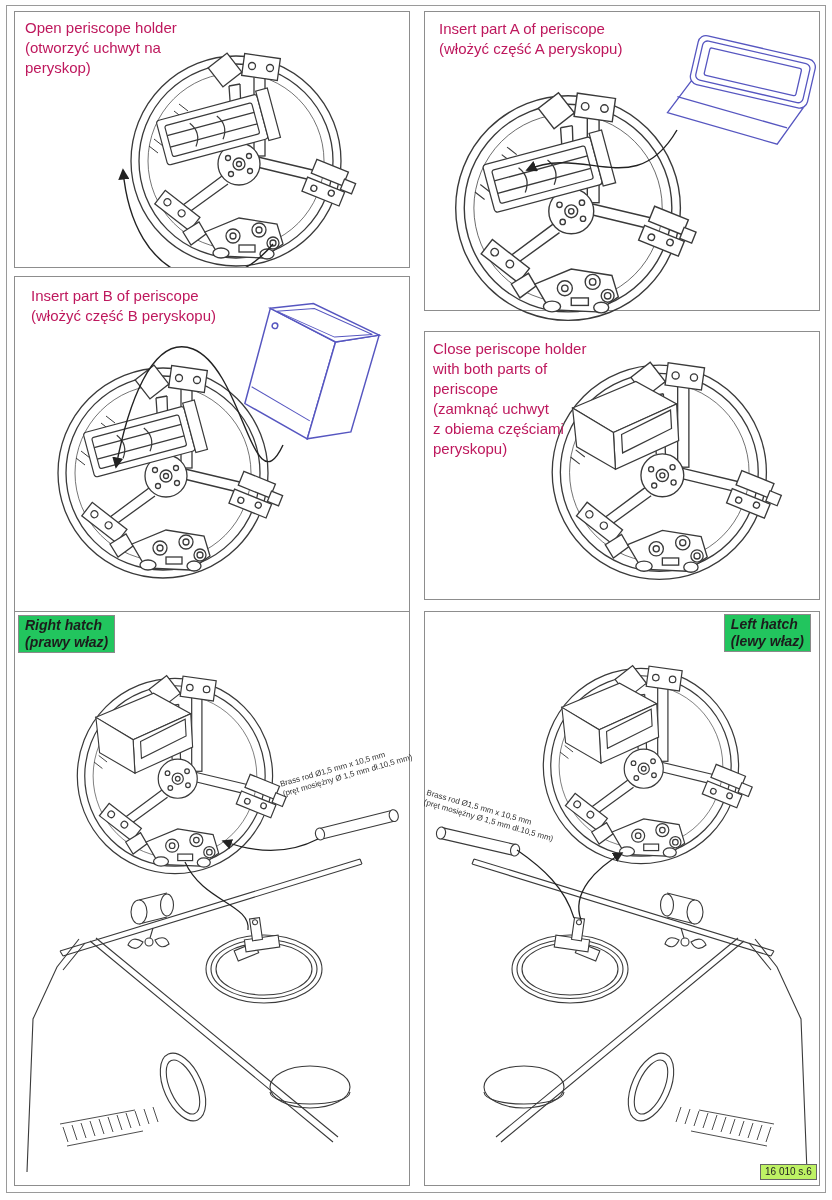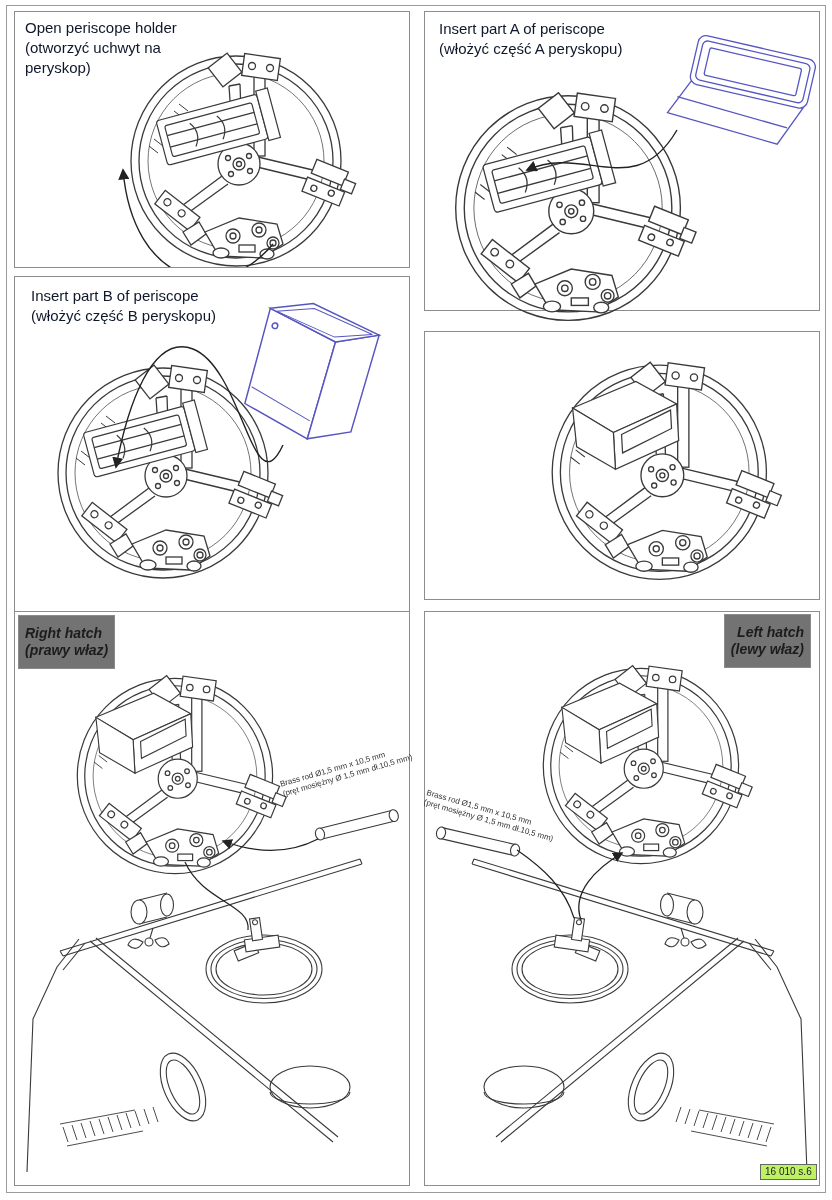--- a/index.html
+++ b/index.html
@@ -2,23 +2,23 @@
 <html><head>
 <meta charset="utf-8">
 <style>
   html,body{margin:0;padding:0;background:#fff;}
   .page{position:relative;width:832px;height:1200px;background:#fff;overflow:hidden;
         font-family:"Liberation Sans", sans-serif;color:#1c1c1c;}
   .outer-border{position:absolute;left:6px;top:5px;width:818px;height:1186px;
         border:1px solid #9a9a9a;pointer-events:none;}
   .panel{position:absolute;border:1px solid #8d8d8d;background:#fff;box-sizing:border-box;}
   .panel svg{position:absolute;left:0;top:0;}
-  .caption{position:absolute;white-space:pre-line;font-size:15px;line-height:20px;color:#0f172a;}
+  .caption{position:absolute;white-space:pre-line;font-size:15px;line-height:20px;color:#be185d;}
   .hatch-label{position:absolute;white-space:pre-line;font-size:14px;line-height:17px;
-        font-weight:bold;font-style:italic;border:1px solid #8a8a8a;padding:9px 6px;background:#737373;}
+        font-weight:bold;font-style:italic;border:1px solid #8a8a8a;padding:1px 6px;background:#22c55e;}
   .brass-note{position:absolute;white-space:pre-line;font-size:8px;line-height:10px;color:#333;
         transform-origin:0 0;width:160px;}
   .rot-l{transform:rotate(-16deg);}
   .rot-r{transform:rotate(16deg);}
   .footer-box{position:absolute;left:760px;top:1164px;border:1px solid #666;background:#bef264;
         font-size:10px;line-height:14px;padding:0 4px;color:#222;}
   .defs-holder{position:absolute;width:0;height:0;overflow:hidden;}
 </style>
 </head>
 <body>
@@ -206,20 +206,26 @@
       <path d="M268,168 C238,232 228,92 178,72 C136,56 112,132 101,190" fill="none" stroke="#222" stroke-width="1.4" marker-end="url(#arr)"></path>
     </svg>
     <div class="caption" style="left:16px;top:9px;width:280px">Insert part B of periscope
 (włożyć część B peryskopu)</div>
   </section>
 
   <section class="panel" style="left:424px;top:331px;width:396px;height:269px">
     <svg width="394" height="267" viewBox="0 0 394 267">
       <use href="#wheel-closed" transform="translate(117,23) scale(1.02)"></use>
     </svg>
+    <div class="caption" style="left:8px;top:7px;width:180px">Close periscope holder
+with both parts of
+periscope
+(zamknąć uchwyt
+z obiema częściami
+peryskopu)</div>
   </section>
 
   <section class="panel" style="left:14px;top:611px;width:396px;height:575px">
     <svg width="394" height="573" viewBox="0 0 394 573">
       <use href="#hull-art"></use>
       <use href="#wheel-closed" transform="translate(53,57) scale(0.93)"></use>
       <use href="#rod" transform="translate(305,222) rotate(-14)"></use>
       <path d="M303,227 C272,243 240,241 208,229" fill="none" stroke="#222" stroke-width="1.3" marker-end="url(#arr)"></path>
       <path d="M170,250 C188,290 236,292 233,318" fill="none" stroke="#222" stroke-width="1.2"></path>
     </svg>
@@ -230,20 +236,20 @@
   </section>
 
   <section class="panel" style="left:424px;top:611px;width:396px;height:575px">
     <svg width="394" height="573" viewBox="0 0 394 573">
       <use href="#hull-art" transform="translate(394,0) scale(-1,1)"></use>
       <use href="#wheel-closed" transform="translate(109,47) scale(0.93)"></use>
       <use href="#rod" transform="translate(16,221) rotate(13)"></use>
       <path d="M92,238 C118,256 140,276 149,306" fill="none" stroke="#222" stroke-width="1.2"></path>
       <path d="M156,308 C146,280 172,256 197,241" fill="none" stroke="#222" stroke-width="1.3" marker-end="url(#arr)"></path>
     </svg>
-    <div class="hatch-label" style="right:8px;top:2px;text-align:right">Left hatch
+    <div class="hatch-label" style="right:8px;top:2px;text-align:left">Left hatch
 (lewy właz)</div>
     <div class="brass-note rot-r" style="left:3px;top:176px">Brass rod Ø1,5 mm x 10,5 mm
 (pręt mosiężny Ø 1,5 mm dł.10,5 mm)</div>
   </section>
 
   <div class="footer-box">16 010 s.6</div>
 </div>
 
 </body></html>

